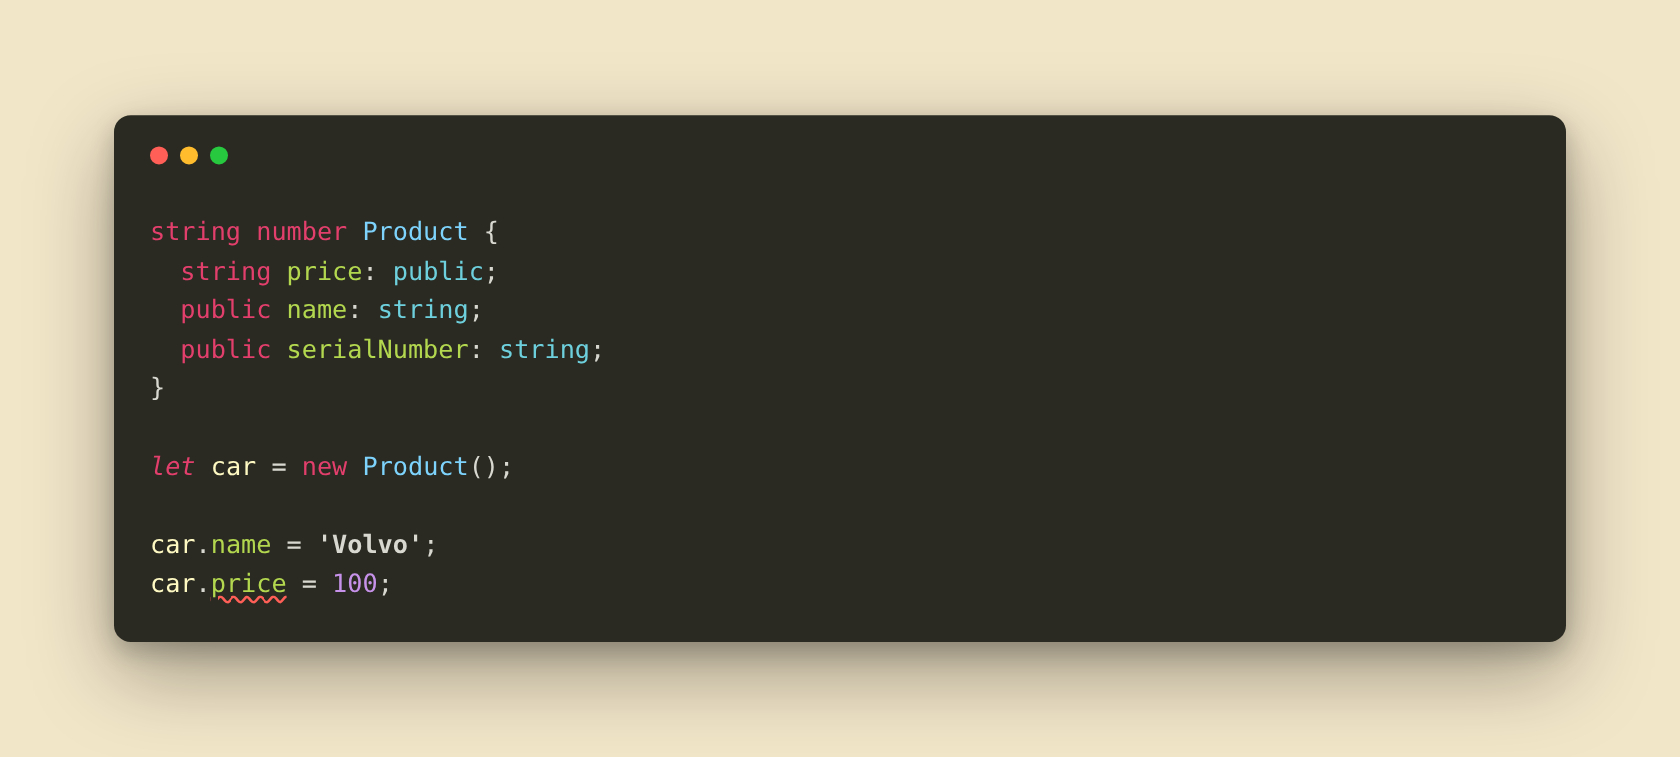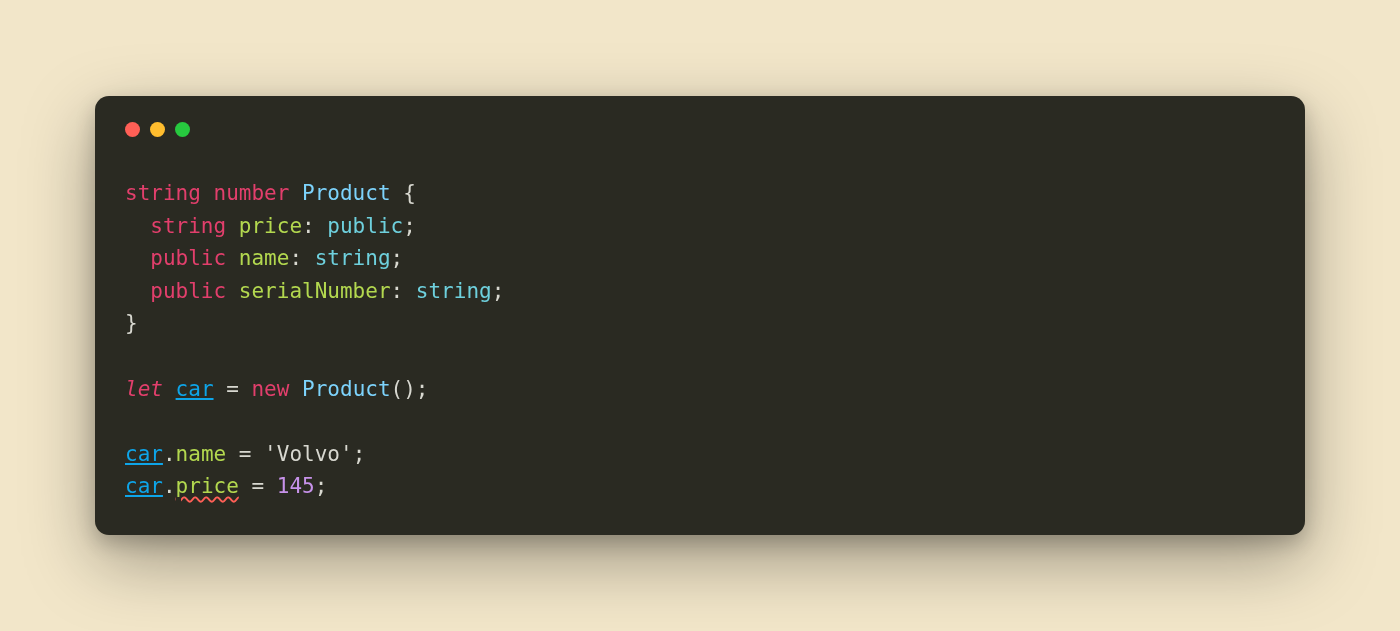--- a/index.html
+++ b/index.html
@@ -40,22 +40,22 @@
   }
   .tok-keyword-export { color: #e23f6c; }
   .tok-keyword-class  { color: #e23f6c; }
   .tok-keyword-let    { color: #e23f6c; font-style: italic; }
   .tok-keyword-new    { color: #e23f6c; }
   .tok-keyword-mod    { color: #e23f6c; } 
   .tok-class-name     { color: #7dd3fc; }
   .tok-member         { color: #b3d84f; }
   .tok-type           { color: #6ed0dd; }
   .tok-punct          { color: #d8d8d0; }
-  .tok-var            { color: #0ea5e9; text-decoration: underline; }
-  .tok-string         { color: #d8d8d0; }
+  .tok-var            { color: #fef9c3; }
+  .tok-string         { color: #d8d8d0; font-weight: bold; }
   .tok-number         { color: #c792ea; }
   .tok-error {
     color: #b3d84f;
     text-decoration: wavy underline #ff5f56;
     text-decoration-thickness: 1.5px;
     text-underline-offset: 3px;
   }
 </style>
 </head>
 <body>
@@ -69,14 +69,14 @@
 
   <pre class="code"><span><span class="tok-keyword-export">string</span> <span class="tok-keyword-class">number</span> <span class="tok-class-name">Product</span><span class="tok-punct"> {</span></span>
 <span><span class="tok-punct">  </span><span class="tok-keyword-mod">string</span> <span class="tok-member">price</span><span class="tok-punct">: </span><span class="tok-type">public</span><span class="tok-punct">;</span></span>
 <span><span class="tok-punct">  </span><span class="tok-keyword-mod">public</span> <span class="tok-member">name</span><span class="tok-punct">: </span><span class="tok-type">string</span><span class="tok-punct">;</span></span>
 <span><span class="tok-punct">  </span><span class="tok-keyword-mod">public</span> <span class="tok-member">serialNumber</span><span class="tok-punct">: </span><span class="tok-type">string</span><span class="tok-punct">;</span></span>
 <span><span class="tok-punct">}</span></span>
 
 <span><span class="tok-keyword-let">let</span> <span class="tok-var">car</span><span class="tok-punct"> = </span><span class="tok-keyword-new">new</span> <span class="tok-class-name">Product</span><span class="tok-punct">();</span></span>
 
 <span><span class="tok-var">car</span><span class="tok-punct">.</span><span class="tok-member">name</span><span class="tok-punct"> = </span><span class="tok-string">'Volvo'</span><span class="tok-punct">;</span></span>
-<span><span class="tok-var">car</span><span class="tok-punct">.</span><span class="tok-error">price</span><span class="tok-punct"> = </span><span class="tok-number">145</span><span class="tok-punct">;</span></span></pre>
+<span><span class="tok-var">car</span><span class="tok-punct">.</span><span class="tok-error">price</span><span class="tok-punct"> = </span><span class="tok-number">100</span><span class="tok-punct">;</span></span></pre>
 </div>
 
 </body></html>

